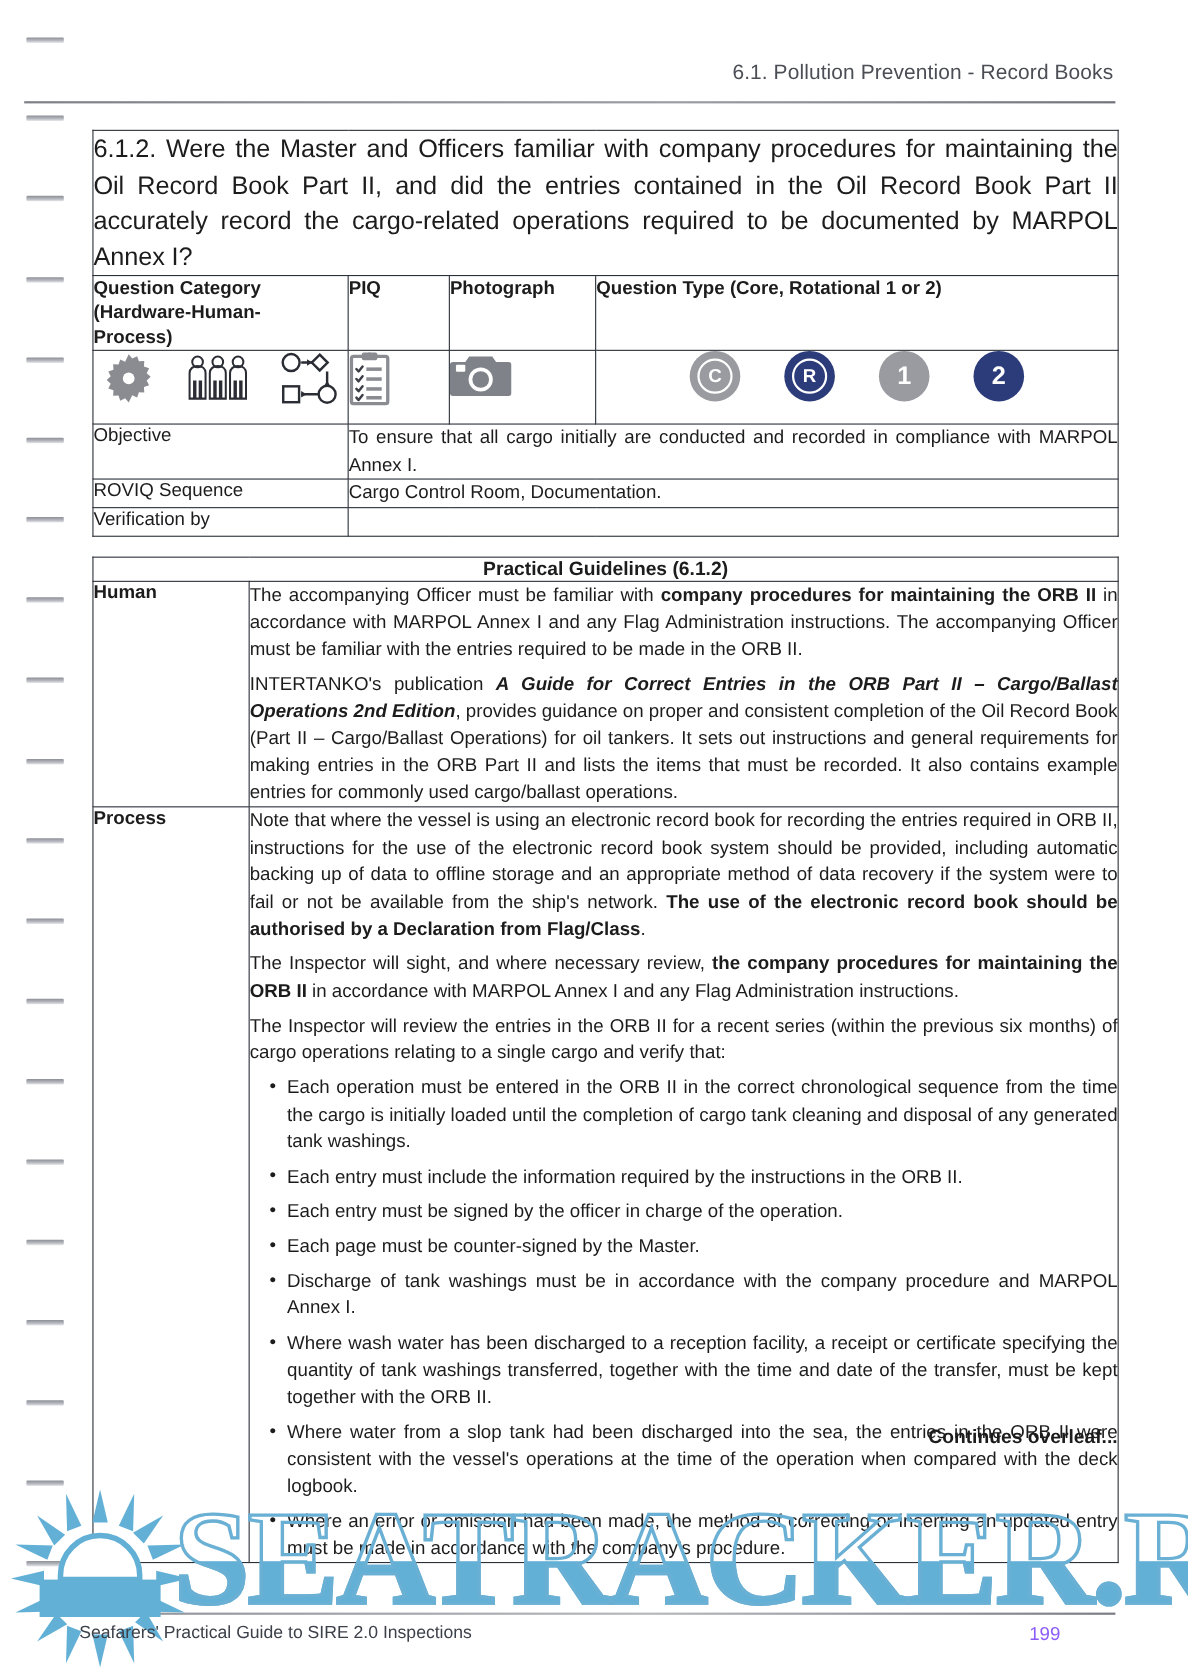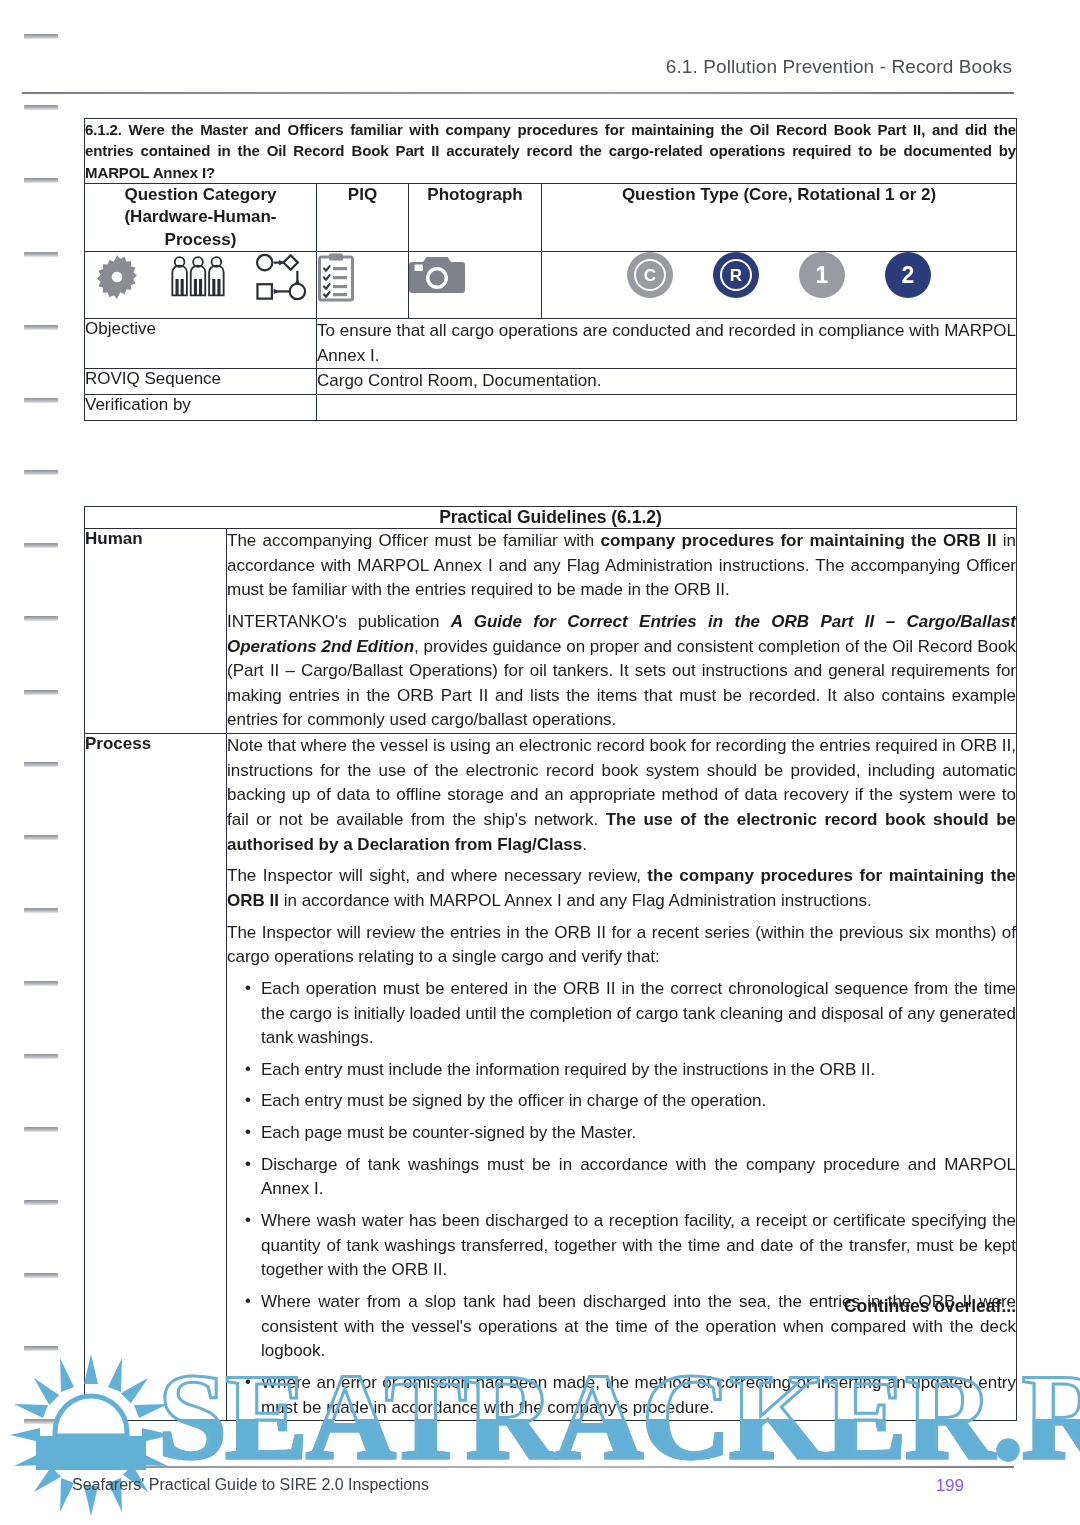--- a/index.html
+++ b/index.html
@@ -71,32 +71,31 @@
     border: 1.6px solid #2b3038;
     vertical-align: top;
     padding: 0;
     background: #fff;
   }
 
   
   #question-table { top: 118px; }
   .q-banner {
     padding: 9px 12px 10px 12px;
-    font-size: 15px;
-    font-weight: bold;
+    font-size: 23px;
+    font-weight: normal;
     line-height: 1.42;
     text-align: justify;
     text-justify: inter-word;
     letter-spacing: -.1px;
   }
   .q-banner .qnum { white-space: nowrap; }
 
   
   .meta-head {
-    text-align: center;
     font-weight: bold;
     font-size: 17px;
     line-height: 1.32;
     padding: 9px 6px;
     vertical-align: middle;
   }
   .icon-cell {
     height: 66px;
     vertical-align: middle;
     text-align: center;
@@ -412,21 +411,21 @@
             <span class="badge ring" style="background:#2c3c7a">
               <span class="badge-ring-inner">R</span>
             </span>
             <span class="badge" style="background:#9a9ba0">1</span>
             <span class="badge" style="background:#2c3c7a">2</span>
           </div>
         </td>
       </tr>
       <tr>
         <td class="lbl">Objective</td>
-        <td class="val" colspan="3">To ensure that all cargo operations are conducted and recorded in compliance with MARPOL Annex I.</td>
+        <td class="val" colspan="3">To ensure that all cargo initially are conducted and recorded in compliance with MARPOL Annex I.</td>
       </tr>
       <tr>
         <td class="lbl">ROVIQ Sequence</td>
         <td class="val" colspan="3">Cargo Control Room, Documentation.</td>
       </tr>
       <tr>
         <td class="lbl">Verification by</td>
         <td class="val novalue" colspan="3">&nbsp;</td>
       </tr>
     </tbody>

